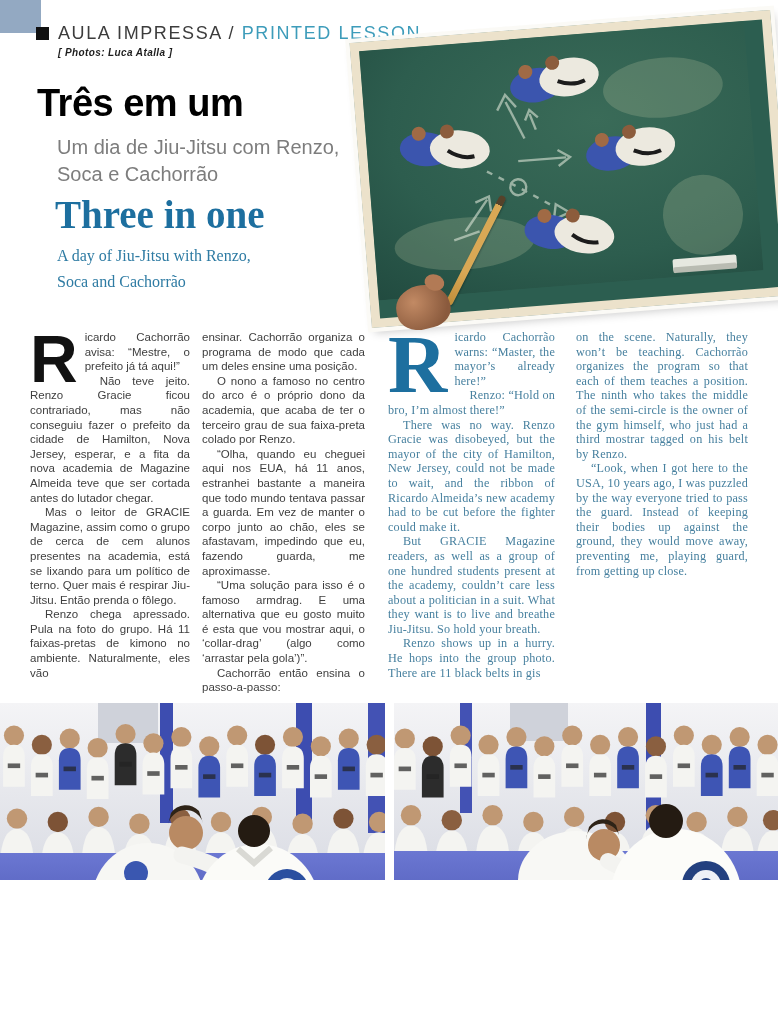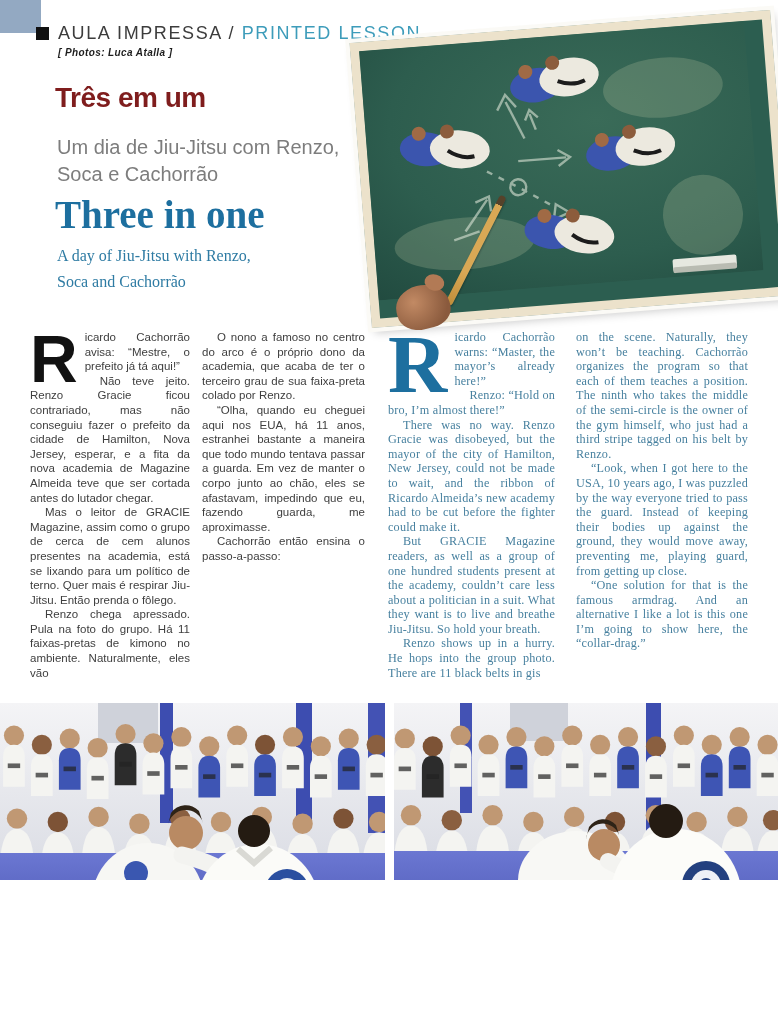--- a/index.html
+++ b/index.html
@@ -8,21 +8,21 @@
 
   
   .corner-square{position:absolute;left:0;top:0;width:41px;height:33px;background:#93a9c2;}
   .header{position:absolute;left:36px;top:23px;display:flex;align-items:center;gap:9px;}
   .bullet{width:13px;height:13px;background:#101010;flex:0 0 auto;}
   .section-title{font-size:18px;letter-spacing:1.6px;color:#3c3c3c;white-space:nowrap;}
   .section-title .en{color:#3d9cba;}
   .credit{position:absolute;left:58px;top:47px;font-size:10px;font-weight:bold;color:#1d1d1d;letter-spacing:.4px;font-style:italic;}
 
   
-  .pt-title{position:absolute;left:55px;top:82px;font-size:28px;font-weight:bold;color:#7f1d1d;letter-spacing:-.5px;}
+  .pt-title{position:absolute;left:37px;top:82px;font-size:38px;font-weight:bold;color:#000000;letter-spacing:-.5px;}
   .pt-sub{position:absolute;left:57px;top:134px;font-size:20px;line-height:27px;color:#7d7d7d;white-space:pre-line;}
   .en-title{position:absolute;left:55px;top:192px;font-family:"Liberation Serif",serif;font-size:39px;font-weight:bold;color:#1d6f9f;}
   .en-sub{position:absolute;left:57px;top:243px;font-family:"Liberation Serif",serif;font-size:16px;line-height:26px;color:#2e7ba3;white-space:pre-line;}
 
   
   .board-wrap{position:absolute;left:360px;top:26px;width:404px;height:268px;
               transform:rotate(-4.5deg);transform-origin:center;
               border:9px solid #ece2cb;outline:4px solid #fbfaf6;
               box-shadow:3px 5px 10px rgba(0,0,0,.22);background:#2c5e50;}
   .board-wrap svg{display:block;}
@@ -141,37 +141,38 @@
 Soca and Cachorrão</div>
 
   <div class="col col1 pt-text">
     <p><span class="dropcap">R</span><span>icardo Cachorrão avisa: “Mestre, o prefeito já tá aqui!”</span></p>
     <p class="indent">Não teve jeito. Renzo Gracie ficou contrariado, mas não conseguiu fazer o prefeito da cidade de Hamilton, Nova Jersey, esperar, e a fita da nova academia de Magazine Almeida teve que ser cortada antes do lutador chegar.</p>
     <p class="indent">Mas o leitor de GRACIE Magazine, assim como o grupo de cerca de cem alunos presentes na academia, está se lixando para um político de terno. Quer mais é respirar Jiu-Jitsu. Então prenda o fôlego.</p>
     <p class="indent">Renzo chega apressado. Pula na foto do grupo. Há 11 faixas-pretas de kimono no ambiente. Naturalmente, eles vão</p>
   </div>
 
   <div class="col col2 pt-text">
+    <p>ensinar. Cachorrão organiza o programa de modo que cada um deles ensine uma posição.</p>
     <p class="indent">O nono a famoso no centro do arco é o próprio dono da academia, que acaba de ter o terceiro grau de sua faixa-preta colado por Renzo.</p>
     <p class="indent">“Olha, quando eu cheguei aqui nos EUA, há 11 anos, estranhei bastante a maneira que todo mundo tentava passar a guarda. Em vez de manter o corpo junto ao chão, eles se afastavam, impedindo que eu, fazendo guarda, me aproximasse.</p>
+    <p class="indent">“Uma solução para isso é o famoso armdrag. E uma alternativa que eu gosto muito é esta que vou mostrar aqui, o ‘collar-drag’ (algo como ‘arrastar pela gola’)”.</p>
     <p class="indent">Cachorrão então ensina o passo-a-passo:</p>
   </div>
 
   <div class="col col3 en-text">
     <p><span class="dropcap">R</span><span>icardo Cachorrão warns: “Master, the mayor’s already here!”</span></p>
     <p class="indent">Renzo: “Hold on bro, I’m almost there!”</p>
     <p class="indent">There was no way. Renzo Gracie was disobeyed, but the mayor of the city of Hamilton, New Jersey, could not be made to wait, and the ribbon of Ricardo Almeida’s new academy had to be cut before the fighter could make it.</p>
     <p class="indent">But GRACIE Magazine readers, as well as a group of one hundred students present at the academy, couldn’t care less about a politician in a suit. What they want is to live and breathe Jiu-Jitsu. So hold your breath.</p>
     <p class="indent">Renzo shows up in a hurry. He hops into the group photo. There are 11 black belts in gis</p>
   </div>
 
   <div class="col col4 en-text">
-    <p>on the scene. Naturally, they won’t be teaching. Cachorrão organizes the program so that each of them teaches a position. The ninth who takes the middle of the semi-circle is the owner of the gym himself, who just had a third stripe tagged on his belt by Renzo.</p>
+    <p>on the scene. Naturally, they won’t be teaching. Cachorrão organizes the program so that each of them teaches a position. The ninth who takes the middle of the semi-circle is the owner of the gym himself, who just had a third mostrar tagged on his belt by Renzo.</p>
     <p class="indent">“Look, when I got here to the USA, 10 years ago, I was puzzled by the way everyone tried to pass the guard. Instead of keeping their bodies up against the ground, they would move away, preventing me, playing guard, from getting up close.</p>
-    <p class="indent">“One solution for that is the famous armdrag. And an alternative I like a lot is this one I’m going to show here, the “collar-drag.”</p>
   </div>
 
   <div class="photo photo1">
     <svg width="385" height="264" viewBox="0 0 385 264">
       <defs>
         <linearGradient id="matg" x1="0" y1="0" x2="0" y2="1">
           <stop offset="0" stop-color="#6b77d2"></stop>
             <stop offset="1" stop-color="#3f4aa6"></stop>
         </linearGradient>
         <linearGradient id="wallg" x1="0" y1="0" x2="0" y2="1">

